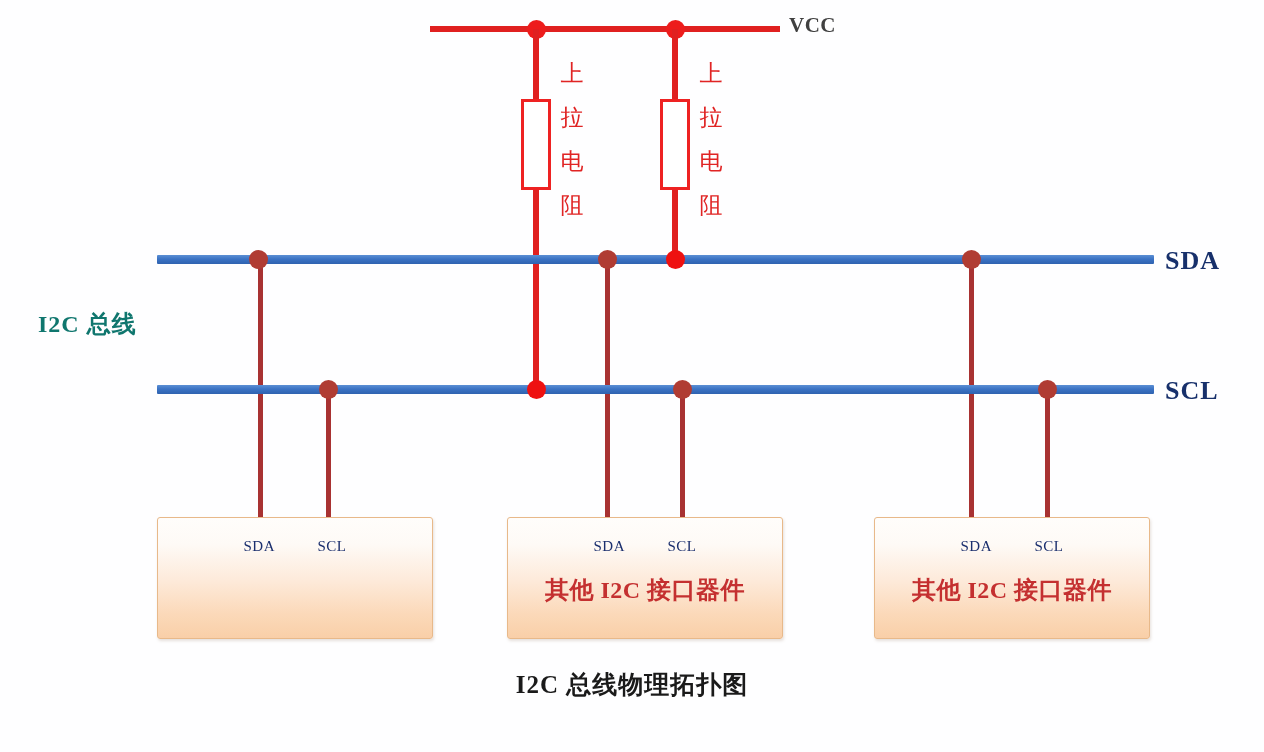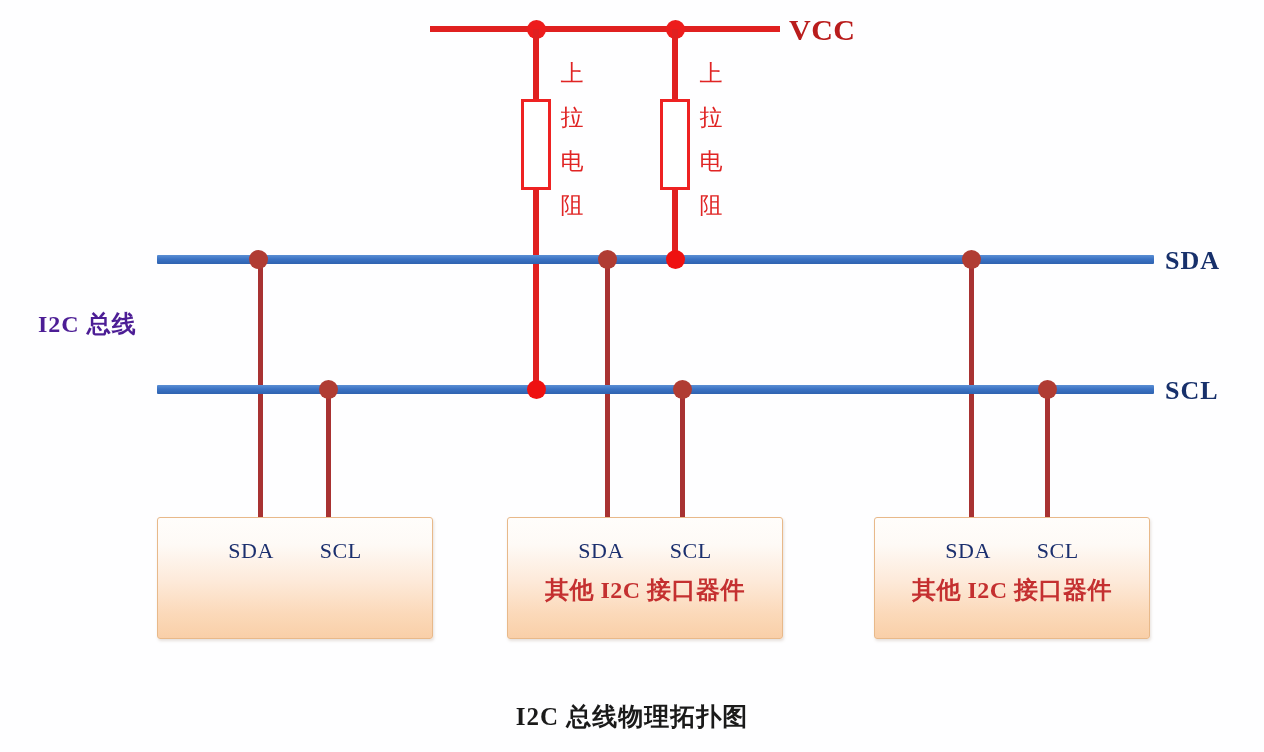--- a/index.html
+++ b/index.html
@@ -64,33 +64,33 @@
     box-sizing: border-box;
   }
 
   
   .lbl {
     position: absolute;
     white-space: nowrap;
     line-height: 1;
   }
   .lbl-vcc {
-    color: #b91c1c;
-    font-weight: bold;
-    font-size: 30px;
+    color: #404040;
+    font-weight: bold;
+    font-size: 21px;
     letter-spacing: 0.5px;
   }
   .lbl-bus {
     color: #17306b;
     font-weight: bold;
     font-size: 26px;
     letter-spacing: 1px;
   }
   .lbl-i2cbus {
-    color: #4c1d95;
+    color: #0f766e;
     font-weight: bold;
     font-size: 24px;
     letter-spacing: 1px;
   }
   .res-label {
     position: absolute;
     color: #e02424;
     font-size: 23px;
     font-weight: 500;
     line-height: 44px;
@@ -113,21 +113,21 @@
                 #f9cfa8 100%);
     box-shadow: 1px 2px 3px rgba(120,90,60,0.18);
   }
   .pin-row {
     position: absolute;
     top: 20px;
     left: 0;
     right: 0;
     text-align: center;
     color: #1b2f6e;
-    font-size: 22px;
+    font-size: 15px;
     letter-spacing: 0.5px;
   }
   .pin-row .pin { display: inline-block; }
   .pin-gap { display: inline-block; width: 34px; }
   .dev-name {
     position: absolute;
     top: 56px;
     left: 0;
     right: 0;
     text-align: center;
@@ -227,15 +227,15 @@
 
   <div class="device" style="left:874px; top:517px; width:276px; height:122px;">
     <div class="pin-row">
       <span class="pin">SDA</span>
       <span class="pin-gap"></span>
       <span class="pin">SCL</span>
     </div>
     <div class="dev-name">其他 I2C 接口器件</div>
   </div>
 
-  <div class="caption" style="top:700px;">I2C 总线物理拓扑图</div>
+  <div class="caption" style="top:668px;">I2C 总线物理拓扑图</div>
 
 </div>
 
 </body></html>

